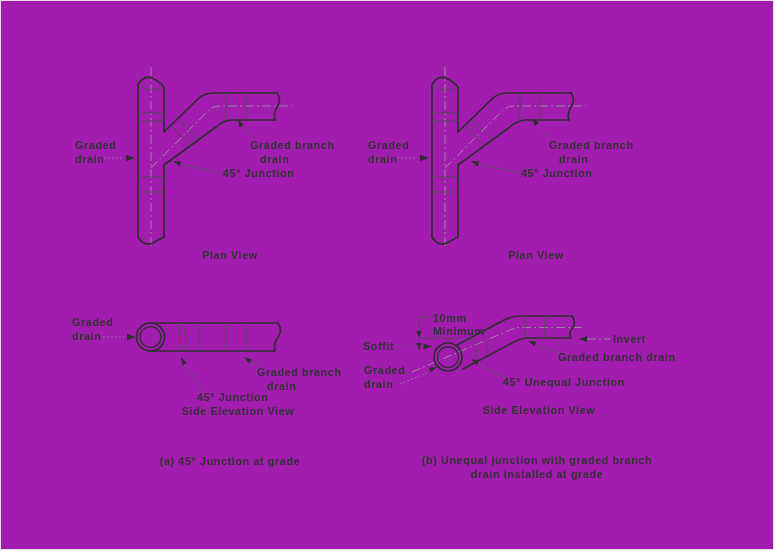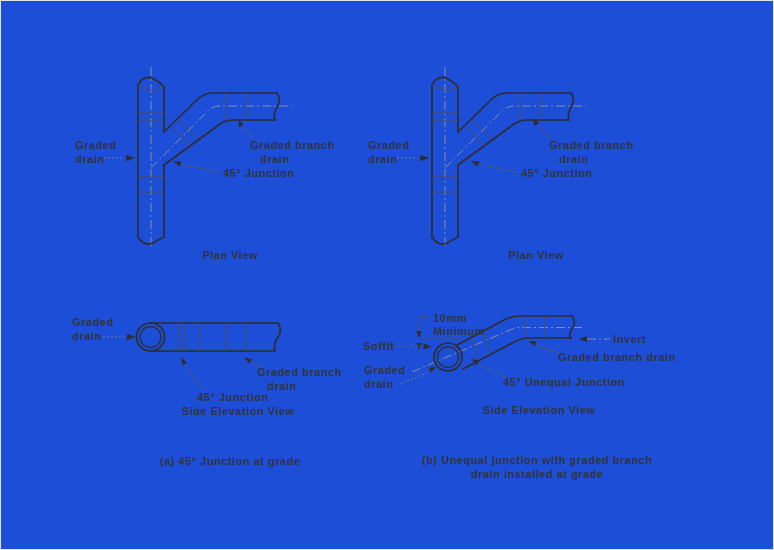--- a/index.html
+++ b/index.html
@@ -1,19 +1,19 @@
 <!DOCTYPE html>
 <html><head>
 <meta charset="utf-8">
 <style>
   html,body{margin:0;padding:0;background:#ffffff;}
   .page{
     position:relative;
     width:774px;height:550px;
-    background:#1d4ed8;
+    background:#a21caf;
     box-sizing:border-box;
     border:1px solid #e2e2e2;
     overflow:hidden;
     font-family:"Liberation Sans", sans-serif;
   }
   svg{position:absolute;left:0;top:0;}
   
   .o  {fill:none;stroke:#2e2e2e;stroke-width:1.7;stroke-linecap:round;stroke-linejoin:round;}
   .o2 {fill:none;stroke:#2e2e2e;stroke-width:1.25;}
   .t  {fill:none;stroke:#4f4f4f;stroke-width:0.9;}

